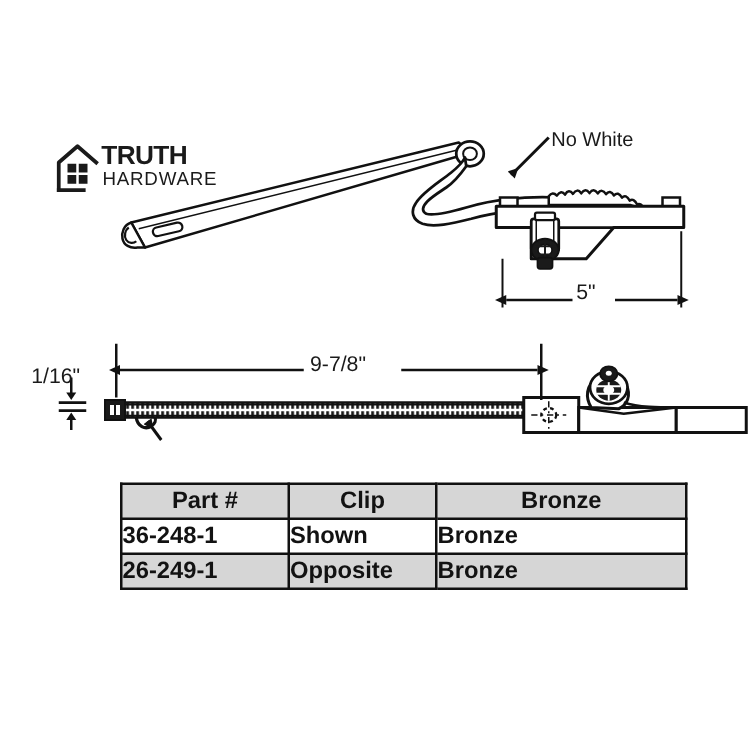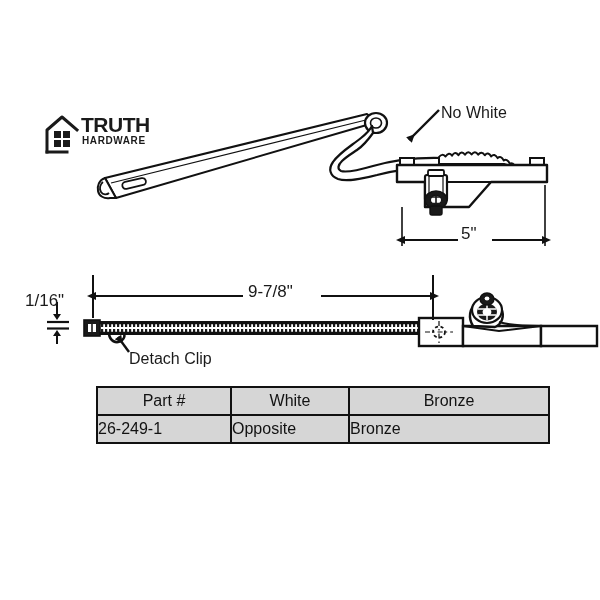--- a/index.html
+++ b/index.html
@@ -43,22 +43,22 @@
     font-size: 21px;
     letter-spacing: -0.5px;
     color: #1a1a1a;
     line-height: 1;
   }
   .logo-text-sub {
     position: absolute;
     left: 39px;
     top: 24px;
     font-family: "Liberation Sans", sans-serif;
-    font-weight: bold;
-    font-size: 10px;
+    font-weight: normal;
+    font-size: 15px;
     letter-spacing: 0.6px;
     color: #1a1a1a;
     line-height: 1;
   }
 
   
   .anno {
     position: absolute;
     font-family: "Liberation Sans", sans-serif;
     color: #1a1a1a;
@@ -76,22 +76,22 @@
     left: 75px;
     top: 386px;
     width: 452px;
     border-collapse: collapse;
     table-layout: fixed;
     font-family: "Liberation Sans", sans-serif;
   }
   #parts-table th,
   #parts-table td {
     border: 2px solid #111111;
-    font-size: 16px;
-    font-weight: normal;
+    font-size: 19px;
+    font-weight: bold;
     color: #121212;
     height: 26px;
     padding: 0;
     line-height: 26px;
   }
   #parts-table col.c-part   { width: 134px; }
   #parts-table col.c-hand   { width: 118px; }
   #parts-table col.c-finish { width: 200px; }
   #parts-table tr.shade th,
   #parts-table tr.shade td {
@@ -278,36 +278,40 @@
   </div>
 
   <div class="anno anno-no-offset">No White</div>
 
   <div class="anno anno-dim-5">5"</div>
 
   <div class="anno anno-dim-978">9-7/8"</div>
 
   <div class="anno anno-dim-116">1/16"</div>
 
-  <div class="anno anno-detach">Detach Clip</div>
 
   <table id="parts-table">
     <colgroup>
       <col class="c-part">
         <col class="c-hand">
         <col class="c-finish">
     </colgroup>
     <thead>
       <tr class="shade">
         <th>Part #</th>
-        <th>White</th>
+        <th>Clip</th>
         <th>Bronze</th>
       </tr>
     </thead>
     <tbody>
+      <tr class="plain">
+        <td>36-248-1</td>
+        <td>Shown</td>
+        <td>Bronze</td>
+      </tr>
       <tr class="shade">
         <td>26-249-1</td>
         <td>Opposite</td>
         <td>Bronze</td>
       </tr>
     </tbody>
   </table>
 
 </div>
 

